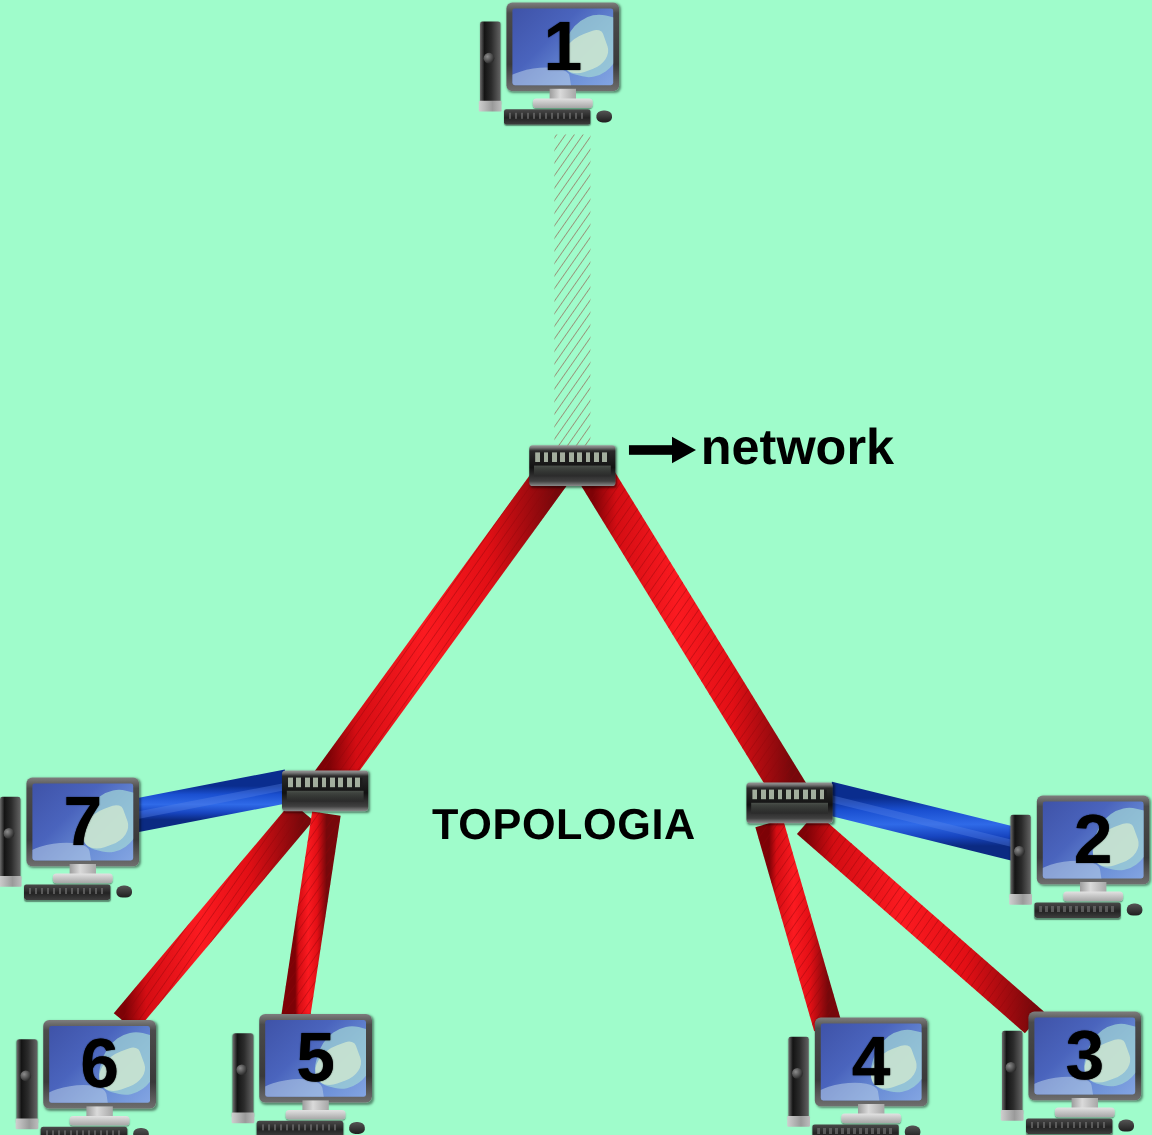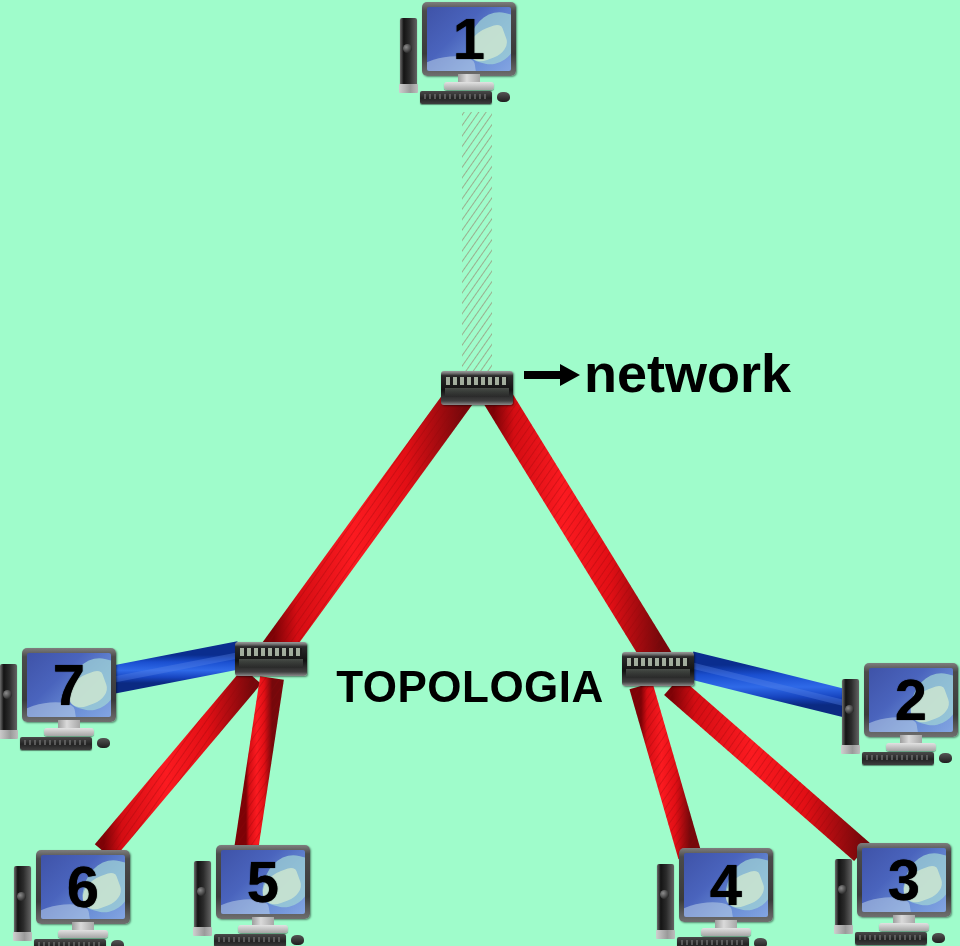--- a/index.html
+++ b/index.html
@@ -198,31 +198,31 @@
     right: 4px;
     height: 9px;
     background: linear-gradient(to bottom, rgba(120,130,120,.55), rgba(20,20,20,.2));
   }
 
   
   .label-network {
     position: absolute;
     font-family: "Liberation Sans", sans-serif;
     font-weight: bold;
-    font-size: 54px;
+    font-size: 42px;
     line-height: 42px;
     color: #000;
     white-space: nowrap;
   }
   .title {
     position: absolute;
     text-align: center;
     font-family: "Liberation Sans", sans-serif;
     font-weight: bold;
-    font-size: 44px;
+    font-size: 36px;
     line-height: 50px;
     color: #000;
     letter-spacing: .5px;
   }
   .arrow-wrap {
     position: absolute;
   }
 </style>
 </head>
 <body>

